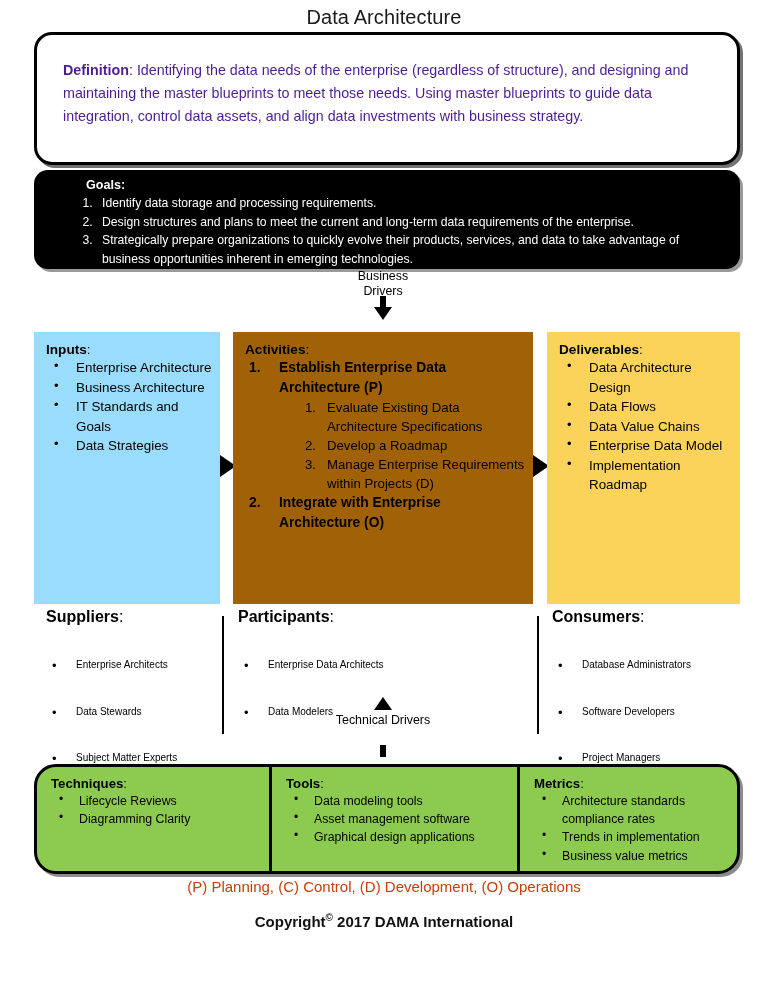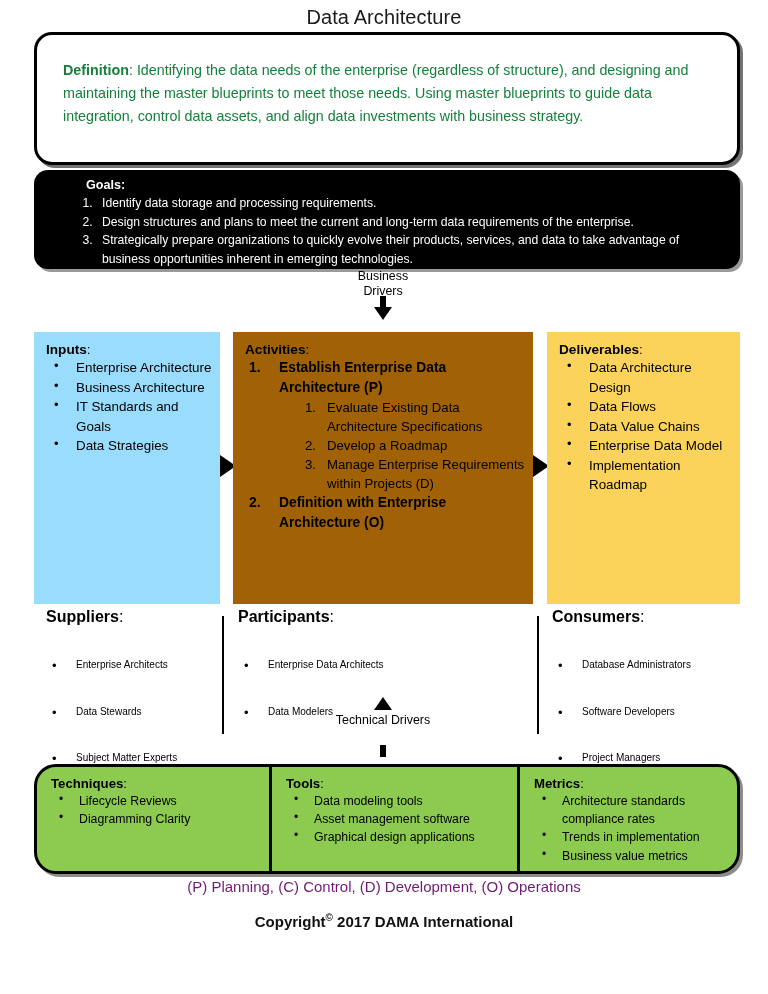--- a/index.html
+++ b/index.html
@@ -17,21 +17,21 @@
   }
 
   
   .definition{
     position:absolute;left:34px;top:32px;width:706px;height:133px;
     border:3px solid #000;border-radius:18px;background:#fff;
     box-sizing:border-box;box-shadow:3px 3px 0 0 rgba(0,0,0,.55);
   }
   .definition .txt{
     position:absolute;left:26px;top:24px;right:24px;
-    font-size:14.3px;line-height:1.62;color:#15803d;
+    font-size:14.3px;line-height:1.62;color:#4c1d95;
   }
   .definition .txt b{font-weight:700;}
 
   
   .goals{
     position:absolute;left:34px;top:170px;width:706px;height:99px;
     background:#000;border-radius:14px;box-sizing:border-box;
     box-shadow:3px 3px 0 0 rgba(0,0,0,.4);
   }
   .goals .hd{
@@ -145,21 +145,21 @@
   .gcol ul{margin:0;padding:0;list-style:none;}
   .gcol ul li{position:relative;padding-left:28px;font-size:12.3px;line-height:1.48;}
   .gcol ul li:before{content:"•";position:absolute;left:8px;top:-1px;font-size:12px;}
   .g-techniques{left:0;width:232px;}
   .g-tools{left:232px;width:248px;border-left:3px solid #000;}
   .g-metrics{left:480px;width:220px;border-left:3px solid #000;}
 
   
   .legend{
     position:absolute;left:0;top:878px;width:768px;text-align:center;
-    font-size:15px;color:#701a75;
+    font-size:15px;color:#c2410c;
   }
   .copyright{
     position:absolute;left:0;top:912px;width:768px;text-align:center;
     font-size:15px;font-weight:700;color:#111;
   }
   .copyright sup{font-size:10px;vertical-align:super;}
 </style>
 </head>
 <body>
 
@@ -206,21 +206,21 @@
     <ol class="lvl1">
       <li>
         <span class="num">1.</span><span>Establish Enterprise Data Architecture (P)</span>
         <ol class="lvl2">
           <li><span class="num">1.</span><span>Evaluate Existing Data Architecture Specifications</span></li>
           <li><span class="num">2.</span><span>Develop a Roadmap</span></li>
           <li><span class="num">3.</span><span>Manage Enterprise Requirements within Projects (D)</span></li>
         </ol>
       </li>
       <li>
-        <span class="num">2.</span><span>Definition with Enterprise Architecture (O)</span>
+        <span class="num">2.</span><span>Integrate with Enterprise Architecture (O)</span>
       </li>
     </ol>
   </div>
 
   <div class="arrow-right ar2"></div>
 
   <div class="panel p-deliverables">
     <span class="hd"><span>Deliverables</span><span class="th">:</span></span>
     <ul>
       <li>Data Architecture Design</li>

